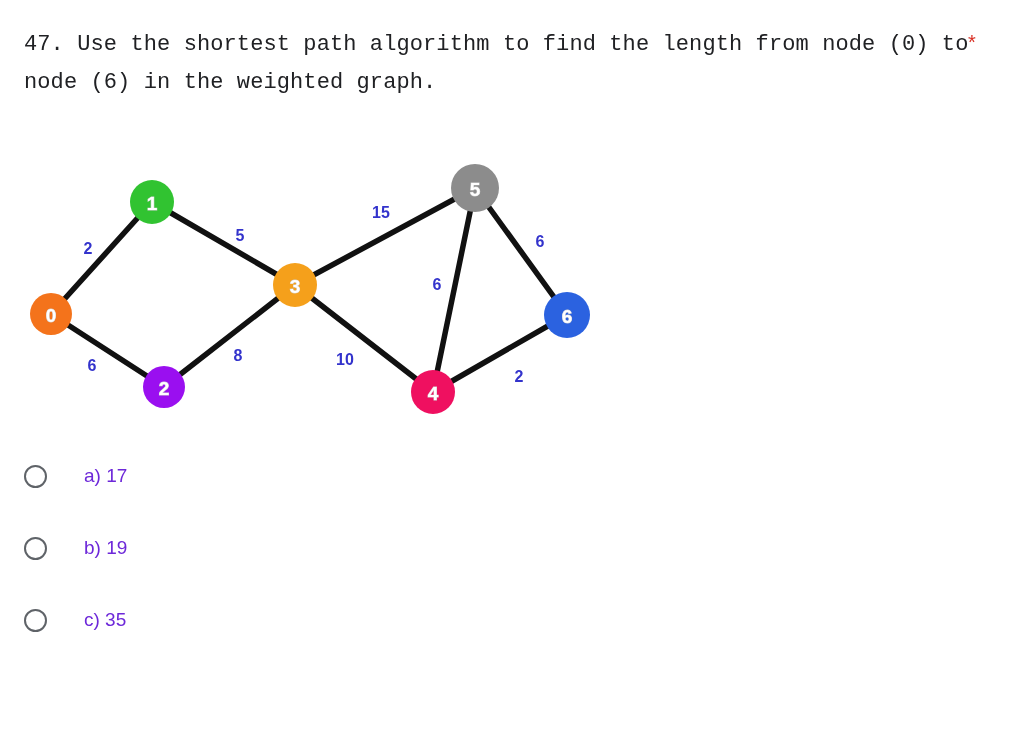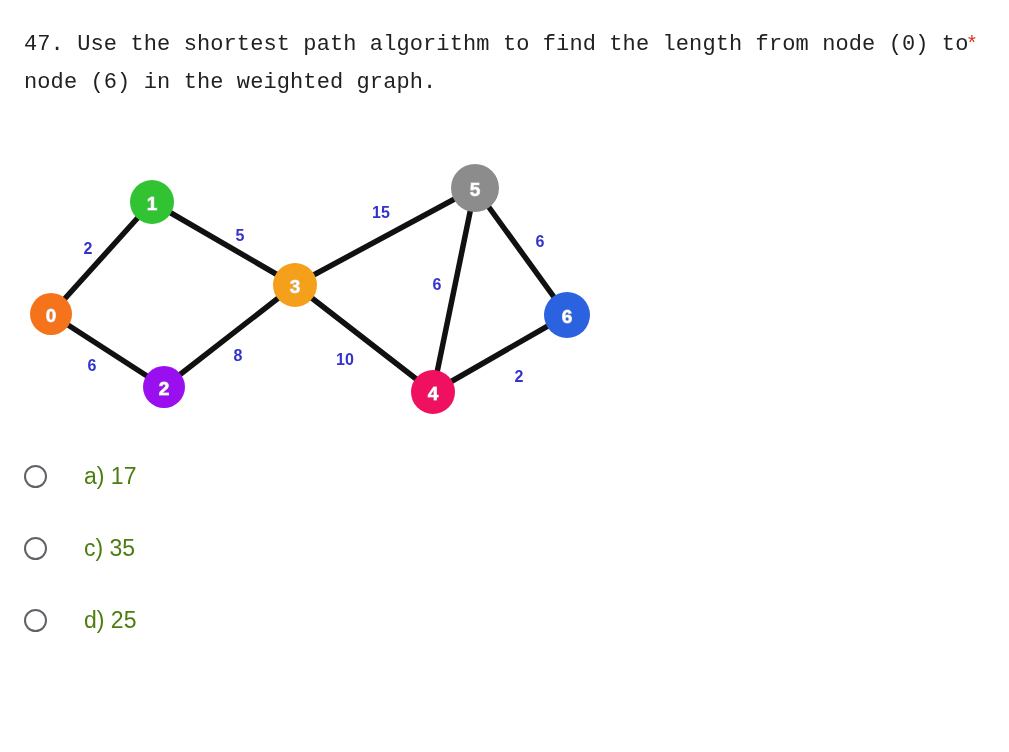--- a/index.html
+++ b/index.html
@@ -100,23 +100,23 @@
     width: 23px;
     height: 23px;
     border: 2.3px solid #5f6368;
     border-radius: 50%;
     box-sizing: border-box;
     flex: 0 0 auto;
     background: #ffffff;
   }
   .option-label {
     margin-left: 37px;
-    font-size: 23px;
+    font-size: 19px;
     line-height: 24px;
-    color: #4d7c0f;
+    color: #6d28d9;
     font-family: "Liberation Sans", sans-serif;
   }
 </style>
 </head>
 <body>
 
 <div id="question-block">
   <span id="question-text">47. Use the shortest path algorithm to find the length from node (0) to node (6) in the weighted graph.</span>
 </div>
 <span id="required-asterisk">*</span>
@@ -164,19 +164,19 @@
   </svg>
 </div>
 
 <div id="options-list">
     <div class="option-row">
       <div class="option-radio"></div>
       <div class="option-label">a) 17</div>
     </div>
     <div class="option-row">
       <div class="option-radio"></div>
-      <div class="option-label">c) 35</div>
+      <div class="option-label">b) 19</div>
     </div>
     <div class="option-row">
       <div class="option-radio"></div>
-      <div class="option-label">d) 25</div>
+      <div class="option-label">c) 35</div>
     </div>
   </div>
 
 </body></html>

